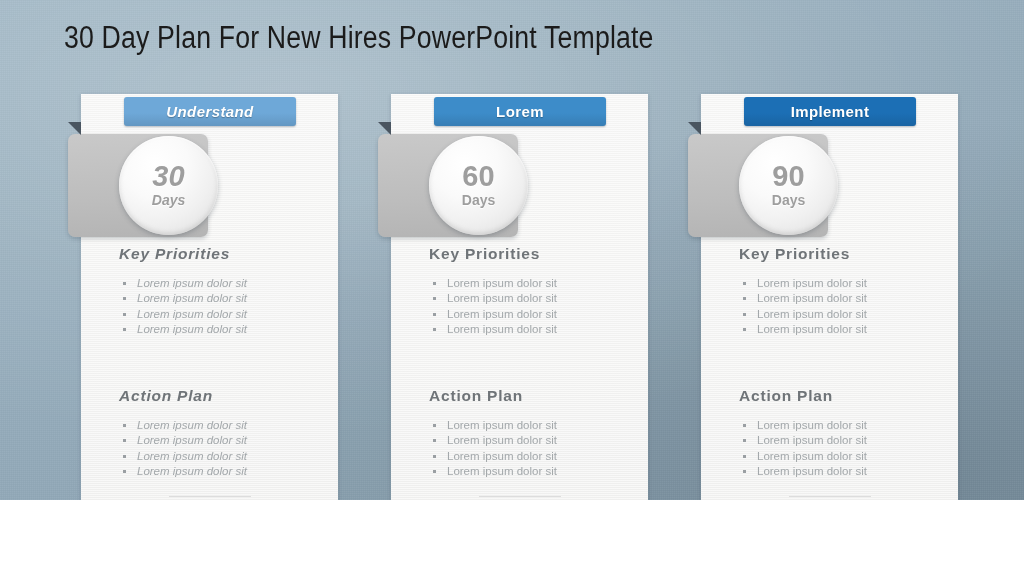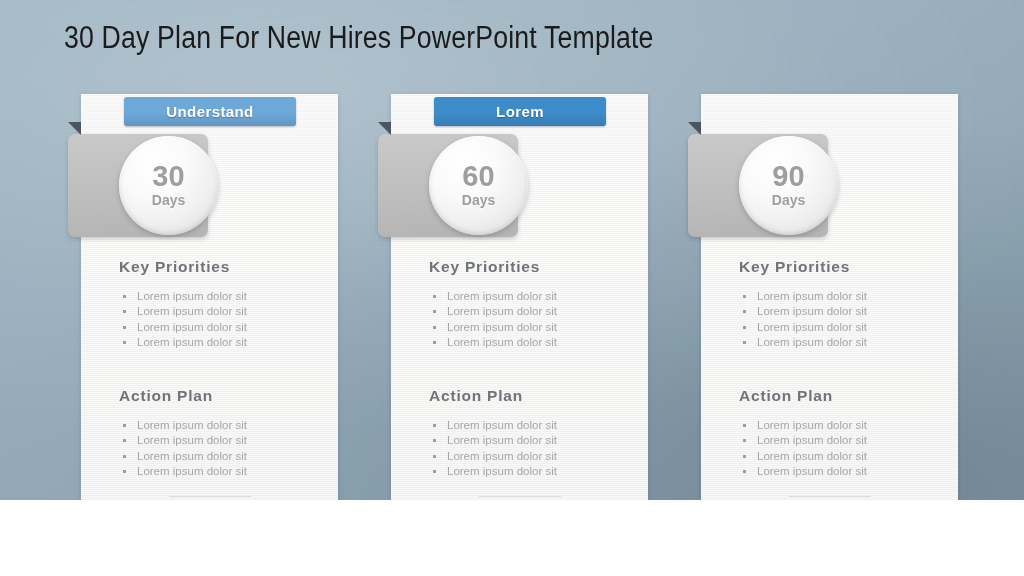--- a/index.html
+++ b/index.html
@@ -54,21 +54,21 @@
     position: absolute;
     top: 94px;
     width: 257px;
     height: 458px;
     background:
       repeating-linear-gradient(0deg, rgba(0,0,0,0.012) 0px, rgba(0,0,0,0.012) 1px, rgba(255,255,255,0.5) 1px, rgba(255,255,255,0.5) 2px),
       linear-gradient(180deg, #f7f7f6 0%, #f4f4f3 55%, #f1f1f0 100%);
     box-shadow: 0 1px 4px rgba(30,45,60,0.18);
     z-index: 2;
   }
-  #card-1 { left: 81px; }
+  #card-1 { left: 81px; font-style: italic; }
   #card-2 { left: 391px; }
   #card-3 { left: 701px; }
 
   
   .card-tab {
     position: absolute;
     top: 3px;
     left: 43px;
     width: 172px;
     height: 29px;
@@ -143,21 +143,21 @@
     margin-top: 1px;
     text-shadow: 0 1px 0 rgba(255,255,255,0.9);
   }
 
   
   .section {
     position: absolute;
     left: 38px;
     width: 200px;
   }
-  .section-priorities { top: 164px; }
+  .section-priorities { top: 151px; }
   .section-action { top: 293px; }
 
   .section-heading {
     font-size: 15.5px;
     font-weight: bold;
     color: #6f7478;
     letter-spacing: 0.8px;
     margin: 0 0 13px 0;
   }
   .bullet-list {
@@ -298,20 +298,23 @@
         <path d="M19.9 7.4l1.9 1.9-6.3 6.3-2.4.5.5-2.4z" fill="#cccccc"></path>
         <path d="M20.6 6.7l1.3 1.3-1 1-1.3-1.3z" fill="#bdbdbd"></path>
       </svg>
     </div>
   </div>
 
   <div class="card" id="card-3">
     <div class="ribbon"></div>
     <div class="ribbon-fold"></div>
 
+    <div class="card-tab" style="background: linear-gradient(rgb(28, 111, 181) 0%, rgb(28, 111, 181) 55%, rgba(0, 0, 0, 0.1) 100%), rgb(28, 111, 181);">
+      <span>Implement</span>
+    </div>
 
     <div class="days-circle">
       <div class="days-number">90</div>
       <div class="days-label">Days</div>
     </div>
 
     <div class="section section-priorities">
       <div class="section-heading">Key Priorities</div>
       <ul class="bullet-list">
         <li>Lorem ipsum dolor sit</li>

